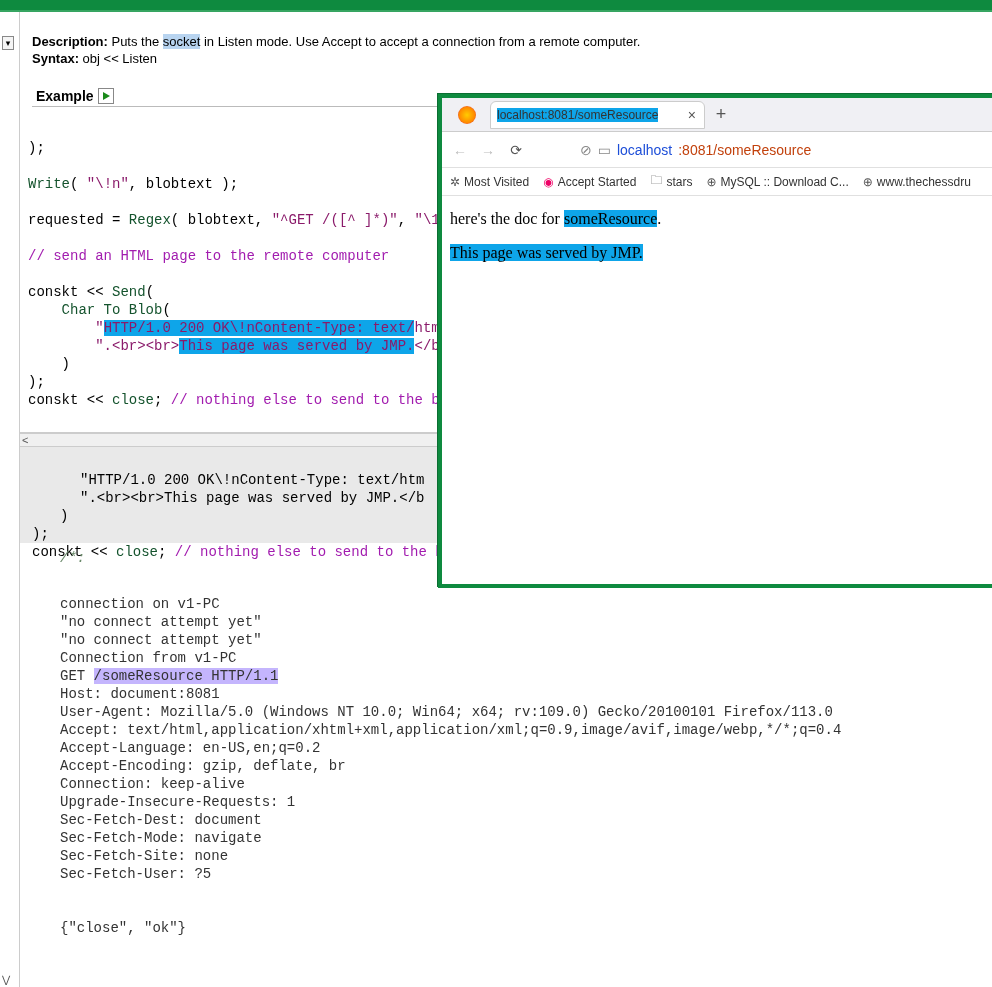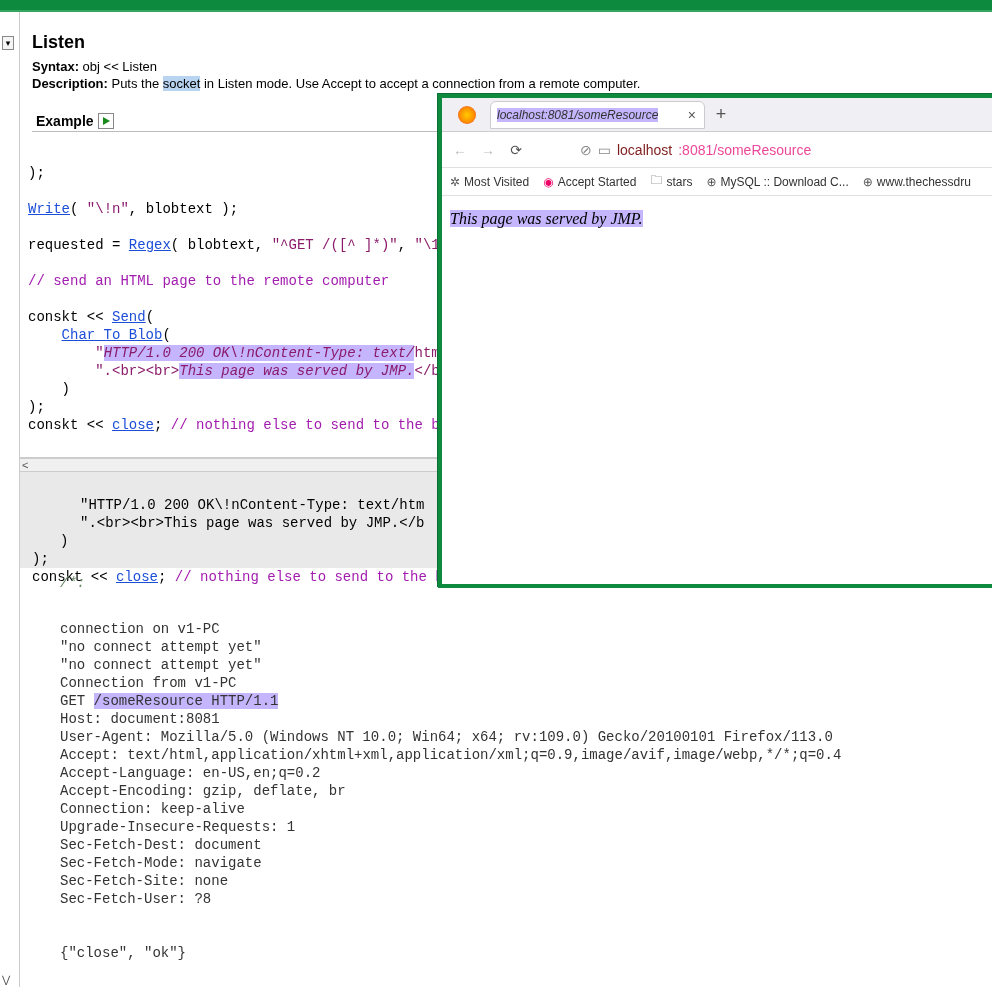--- a/index.html
+++ b/index.html
@@ -137,24 +137,24 @@
     font-family: Consolas, "Courier New", monospace;
     font-size: 14px;
     line-height: 18px;
     padding: 6px 8px 6px 40px;
     white-space: pre;
     color: #333;
     flex: 1;
     overflow: hidden;
   }
   .c-comment { color: #a21caf; }
-  .c-keyword { color: #1d4ed8; text-decoration: underline; }
+  .c-keyword { color: #14532d; }
   .c-string  { color: #8a1a6a; }
   .c-black   { color: #000; }
-  .ylw { background: #c4b5fd; font-style: italic; }
+  .ylw { background: #0ea5e9; }
   .ylw2 { background: #c4b5fd; }
 
   
   .browser-window {
     position: absolute;
     left: 438px;
     top: 94px;
     width: 560px;
     height: 494px;
     background: #fff;
@@ -214,22 +214,22 @@
   .nav-icon { width: 16px; text-align: center; color: #555; cursor: pointer; }
   .nav-icon.disabled { color: #bbb; }
   .url-row {
     flex: 1;
     display: flex;
     align-items: center;
     gap: 6px;
     padding-left: 44px;
     font-size: 14px;
   }
-  .url-host { color: #7f1d1d; }
-  .url-path { color: #ec4899; }
+  .url-host { color: #1d4ed8; }
+  .url-path { color: #c2410c; }
   .bookmarks-strip {
     height: 28px;
     display: flex;
     align-items: center;
     padding: 0 8px;
     gap: 14px;
     font-size: 12px;
     color: #333;
     border-bottom: 1px solid #e0e0e0;
     overflow: hidden;
@@ -260,28 +260,27 @@
 <div class="top-green-bar"></div>
 
 <div class="main-flex">
   <div class="left-gutter">
     <div class="left-gutter-dropdown">▾</div>
     <div class="v-scroll-marker">⋁</div>
   </div>
 
   <div class="content-col">
     <div class="doc-header">
-      <div class="doc-title">Listen</div>
+      <div class="doc-line">
+        <span class="doc-label">Description:</span>
+        <span>Puts the </span><span class="hl">socket</span><span> in Listen mode.  Use Accept to accept a connection from a remote computer.</span>
+      </div>
       <div class="doc-line">
         <span class="doc-label">Syntax:</span>
         <span>obj &lt;&lt; Listen</span>
-      </div>
-      <div class="doc-line">
-        <span class="doc-label">Description:</span>
-        <span>Puts the </span><span class="hl">socket</span><span> in Listen mode.  Use Accept to accept a connection from a remote computer.</span>
       </div>
 
       <div class="example-header">
         <span>Example</span>
         <span class="run-icon"></span>
       </div>
     </div>
 
     <div class="code-pane upper-code">
 <span class="c-black">);</span>
@@ -322,21 +321,21 @@
 <span>Host: document:8081</span>
 <span>User-Agent: Mozilla/5.0 (Windows NT 10.0; Win64; x64; rv:109.0) Gecko/20100101 Firefox/113.0</span>
 <span>Accept: text/html,application/xhtml+xml,application/xml;q=0.9,image/avif,image/webp,*/*;q=0.4</span>
 <span>Accept-Language: en-US,en;q=0.2</span>
 <span>Accept-Encoding: gzip, deflate, br</span>
 <span>Connection: keep-alive</span>
 <span>Upgrade-Insecure-Requests: 1</span>
 <span>Sec-Fetch-Dest: document</span>
 <span>Sec-Fetch-Mode: navigate</span>
 <span>Sec-Fetch-Site: none</span>
-<span>Sec-Fetch-User: ?8</span>
+<span>Sec-Fetch-User: ?5</span>
 
 
 <span>{"close", "ok"}</span>
     </div>
   </div>
 </div>
 
 <div class="browser-window">
   <div class="tab-strip" style="position:relative">
     <div class="ff-icon"></div>
@@ -377,16 +376,19 @@
         <span>MySQL :: Download C...</span>
       </div>
     <div class="bm">
         <span class="bm-icon">⊕</span>
         <span>www.thechessdru</span>
       </div>
   </div>
 
   <div class="browser-content">
     <p>
+      <span>here's the doc for </span><span class="ylw">someResource</span><span>.</span>
+    </p>
+    <p>
       <span class="ylw">This page was served by JMP.</span>
     </p>
   </div>
 </div>
 
 </body></html>

